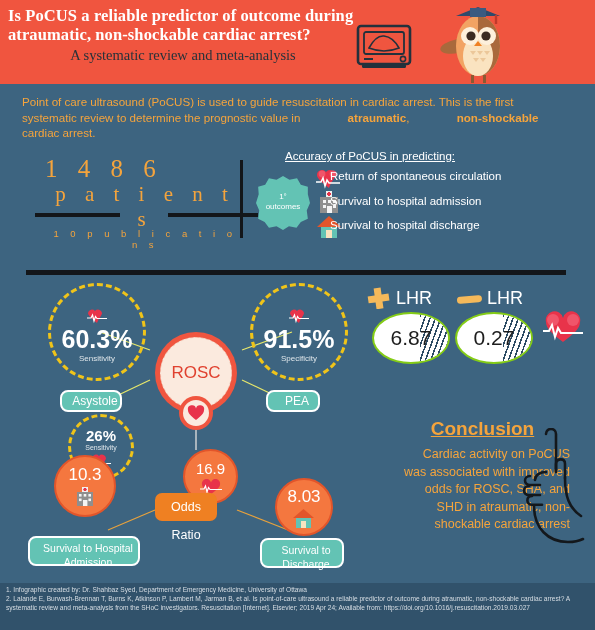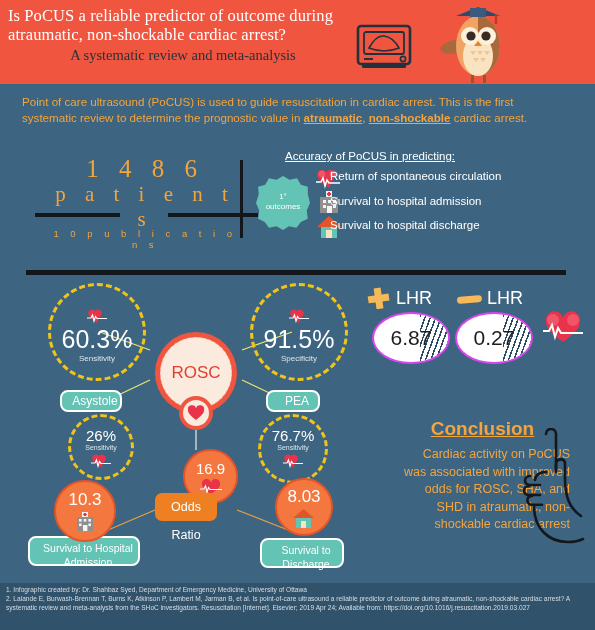--- a/index.html
+++ b/index.html
@@ -2,33 +2,33 @@
 <html><head>
 <meta charset="utf-8">
 <style>
   html,body{margin:0;padding:0;background:#3d6480;}
   body{font-family:"Liberation Sans",sans-serif;}
   #page{position:relative;width:595px;height:630px;overflow:hidden;background:#3d6480;}
 
   
   .header{position:absolute;left:0;top:0;width:595px;height:84px;background:#f0553f;overflow:hidden;}
   .title{position:absolute;left:8px;top:6px;width:350px;font-family:"Liberation Serif",serif;
-         font-weight:normal;font-size:16.5px;line-height:19px;color:#ffffff;letter-spacing:.1px;}
+         font-weight:bold;font-size:16.5px;line-height:19px;color:#ffffff;letter-spacing:.1px;}
   .subtitle{position:absolute;left:8px;top:47px;width:350px;text-align:center;
          font-family:"Liberation Serif",serif;font-size:14.5px;color:#27323a;}
 
   .usmachine{position:absolute;left:356px;top:24px;}
   .owl{position:absolute;left:432px;top:4px;}
 
   
   .intro{position:absolute;left:22px;top:94px;width:548px;font-size:11.6px;line-height:15.5px;color:#f5a43c;}
-  .intro b{color:#f5a43c;text-decoration:underline;}
-
-  
-  .bignum{position:absolute;left:45px;top:155px;width:200px;text-align:center;
+  .intro b{color:#f5a43c;margin-left:44px;}
+
+  
+  .bignum{position:absolute;left:45px;top:155px;width:200px;
     font-family:"Liberation Serif",serif;font-size:25px;color:#f5a43c;letter-spacing:7px;}
   .bigword{position:absolute;left:45px;top:182px;width:200px;text-align:center;
     font-family:Liberation Serif, serif;font-size:21px;color:#f5a43c;letter-spacing:7px;}
   .rule-l{position:absolute;left:35px;top:213px;width:85px;height:4px;background:#13161a;}
   .rule-r{position:absolute;left:168px;top:213px;width:90px;height:4px;background:#13161a;}
   .pubs{position:absolute;left:45px;top:228px;width:200px;text-align:center;
     font-size:9.5px;color:#f5a43c;letter-spacing:4.5px;}
   .vbar{position:absolute;left:240px;top:160px;width:3px;height:78px;background:#13161a;}
 
   
@@ -39,21 +39,21 @@
     clip-path:polygon(50% 0,62% 7%,76% 4%,83% 16%,96% 20%,96% 34%,100% 50%,94% 64%,96% 79%,83% 85%,75% 96%,61% 93%,50% 100%,38% 93%,24% 96%,16% 85%,4% 79%,6% 64%,0 50%,5% 34%,4% 20%,17% 16%,24% 4%,38% 7%);}
   .acc-row{position:absolute;left:330px;font-size:11.5px;color:#ffffff;}
   .acc-ico{position:absolute;left:316px;}
 
   
   .divider{position:absolute;left:26px;top:270px;width:540px;height:5px;background:#13161a;}
 
   
   .dcirc{position:absolute;border:3px dashed #f0c419;border-radius:50%;
     box-sizing:border-box;text-align:center;color:#ffffff;}
-  .dcirc .val{font-weight:normal;}
+  .dcirc .val{font-weight:bold;}
   .dcirc .lab{font-size:8px;color:#dfe6ea;}
 
   
   .rosc-out{position:absolute;left:155px;top:332px;width:82px;height:82px;border-radius:50%;
     background:#f0553f;box-sizing:border-box;}
   .rosc-in{position:absolute;left:160px;top:337px;width:72px;height:72px;border-radius:50%;
     background:#fbeade;border:1.5px dashed #f3cab8;box-sizing:border-box;
     color:#e0412f;font-size:17px;text-align:center;line-height:70px;}
   .rosc-badge-o{position:absolute;left:179px;top:396px;width:34px;height:34px;border-radius:50%;background:#f0553f;}
   .rosc-badge-i{position:absolute;left:183px;top:400px;width:26px;height:26px;border-radius:50%;background:#fbeade;}
@@ -65,21 +65,21 @@
   
   .ocirc{position:absolute;border-radius:50%;background:#f4773f;border:2px solid #e2552a;
     box-sizing:border-box;color:#ffffff;text-align:center;}
 
   .oddsbox{position:absolute;left:155px;top:493px;width:62px;height:28px;border-radius:7px;
     background:#ef8022;color:#ffffff;font-size:12.5px;text-align:center;line-height:28px;}
 
   
   .lhr-lab{position:absolute;font-size:18px;color:#ffffff;}
   .oval{position:absolute;width:78px;height:52px;border-radius:50%;background:#ffffff;
-    border:2px solid #d946ef;box-sizing:border-box;color:#1d1d1d;font-size:21px;
+    border:2px solid #84cc16;box-sizing:border-box;color:#1d1d1d;font-size:21px;
     text-align:center;line-height:48px;overflow:hidden;}
   .oval .stripes{position:absolute;right:-2px;top:-2px;width:30px;height:56px;
     background:repeating-linear-gradient(-70deg,#2b4a63 0 1.5px,#ffffff 1.5px 5px);
     border-radius:0 50% 50% 0;}
 
   
   .concl-h{position:absolute;left:395px;top:418px;width:175px;text-align:center;
     font-size:19px;font-weight:bold;color:#f5a43c;text-decoration:underline;}
   .concl-b{position:absolute;left:398px;top:446px;width:172px;text-align:right;
     font-size:12.5px;line-height:17.5px;color:#f5a43c;}
@@ -211,28 +211,20 @@
 
   <div class="dcirc" style="left:68px;top:414px;width:66px;height:66px;padding-top:10px">
     <div class="val" style="font-size:15px">26%</div>
     <div class="lab" style="font-size:7px">Sensitivity</div>
     <svg width="20" height="16" style="display:block;margin:2px auto 0">
       <path d="M10 15C4 10 1 7 1 5a4 4 0 0 1 7-2 4 4 0 0 1 7 2c0 2-3 5-5 10z" fill="#e8334a"></path>
       <path d="M0 10h4l1.5-3 1.5 6 1.5-4.5 1.5 2h10" fill="none" stroke="#ffffff" stroke-width="1.2"></path>
     </svg>
   </div>
 
-  <div class="dcirc" style="left:258px;top:414px;width:70px;height:70px;padding-top:10px">
-    <div class="val" style="font-size:15px">76.7%</div>
-    <div class="lab" style="font-size:7px">Sensitivity</div>
-    <svg width="20" height="16" style="display:block;margin:2px auto 0">
-      <path d="M10 15C4 10 1 7 1 5a4 4 0 0 1 7-2 4 4 0 0 1 7 2c0 2-3 5-5 10z" fill="#e8334a"></path>
-      <path d="M0 10h4l1.5-3 1.5 6 1.5-4.5 1.5 2h10" fill="none" stroke="#ffffff" stroke-width="1.2"></path>
-    </svg>
-  </div>
 
   <div class="rosc-out"></div>
   <div class="rosc-in">ROSC</div>
   <div class="rosc-badge-o"></div>
   <div class="rosc-badge-i">
     <svg width="18" height="16" style="margin:5px 0 0 4px">
       <path d="M9 15C3.5 10.5 1 8 1 5.2A4 4 0 0 1 9 3.4 4 4 0 0 1 17 5.2C17 8 14.5 10.5 9 15z" fill="#e8334a"></path>
     </svg>
   </div>
 
@@ -242,21 +234,21 @@
   <div class="pill" style="left:260px;top:538px;width:84px;height:30px;line-height:14px;padding-top:3px;font-size:10.5px">Survival to Discharge</div>
 
   <div class="ocirc" style="left:183px;top:449px;width:55px;height:55px;padding-top:9px">
     <div style="font-size:15px">16.9</div>
     <svg width="22" height="16" style="display:block;margin:2px auto 0">
       <path d="M11 15C5 10.5 2 8 2 5.4A3.8 3.8 0 0 1 11 3.6 3.8 3.8 0 0 1 20 5.4C20 8 17 10.5 11 15z" fill="#e8334a"></path>
       <path d="M0 10h4l1.5-3 1.5 6 1.5-4.5 1.5 2h12" fill="none" stroke="#ffffff" stroke-width="1.2"></path>
     </svg>
   </div>
 
-  <div class="ocirc" style="left:54px;top:480px;width:62px;height:62px;padding-top:8px">
+  <div class="ocirc" style="left:54px;top:455px;width:62px;height:62px;padding-top:8px">
     <div style="font-size:17px">10.3</div>
     <svg width="22" height="21" style="display:block;margin:1px auto 0">
       <rect x="3" y="6" width="16" height="14" fill="#8f8f8f"></rect>
       <rect x="8" y="1" width="6" height="5" fill="#f0f0f0"></rect>
       <path d="M10 2h2v3h-2z M9.2 2.8h3.6v1.4H9.2z" fill="#e8334a"></path>
       <g fill="#f4f4f4">
           <rect x="5" y="8" width="2.6" height="2.6"></rect>
           <rect x="9.7" y="8" width="2.6" height="2.6"></rect>
           <rect x="14.4" y="8" width="2.6" height="2.6"></rect>
       <rect x="5" y="12.5" width="2.6" height="2.6"></rect>

